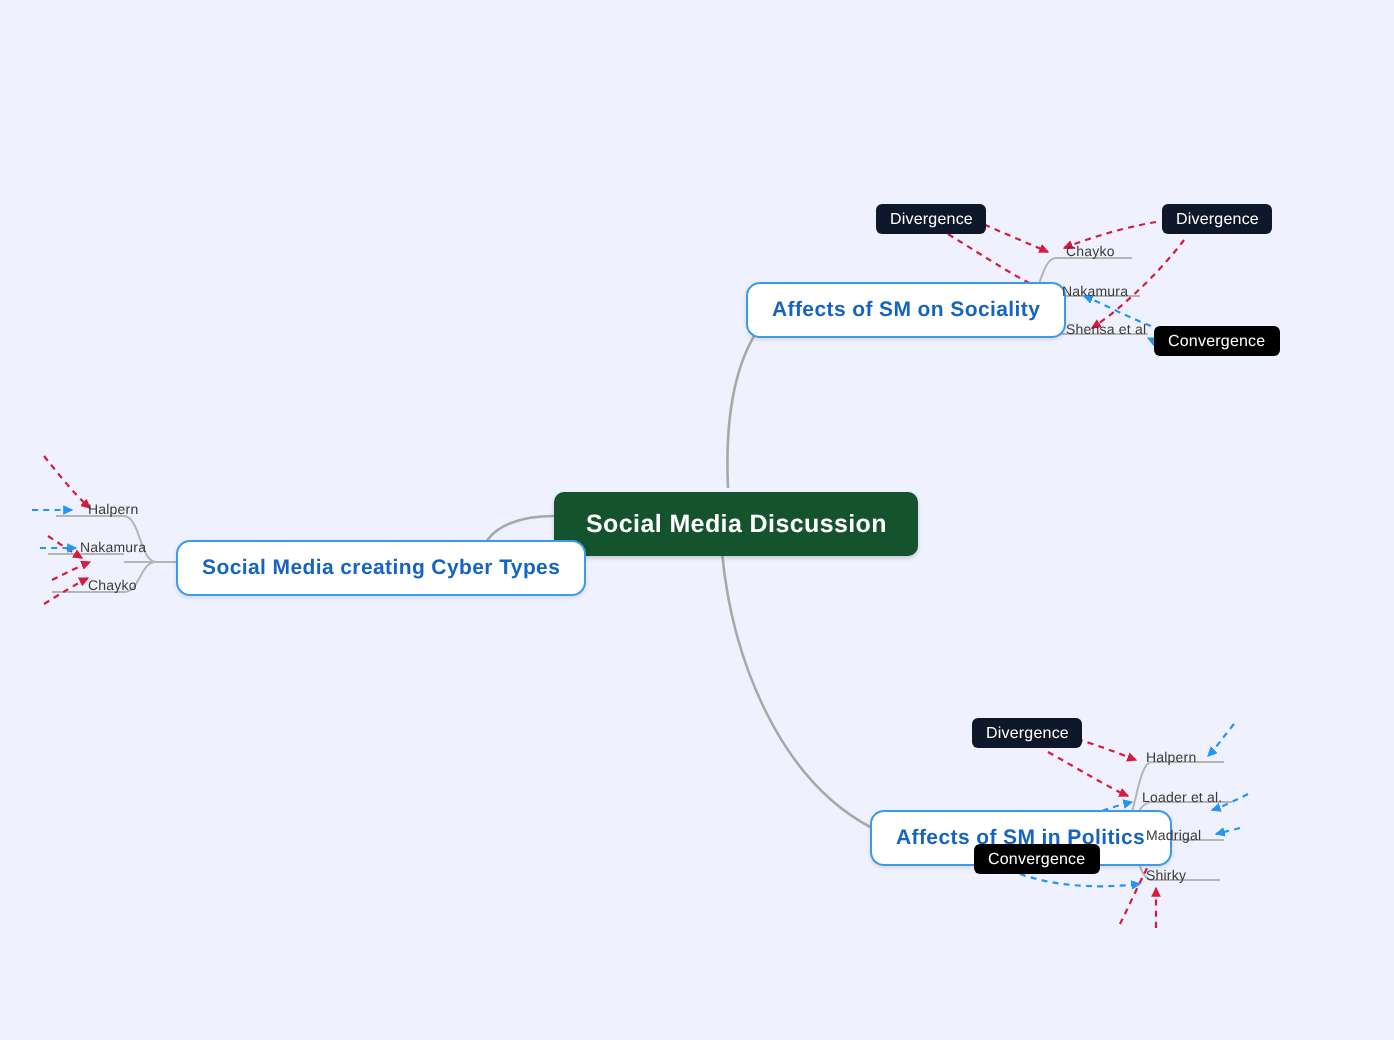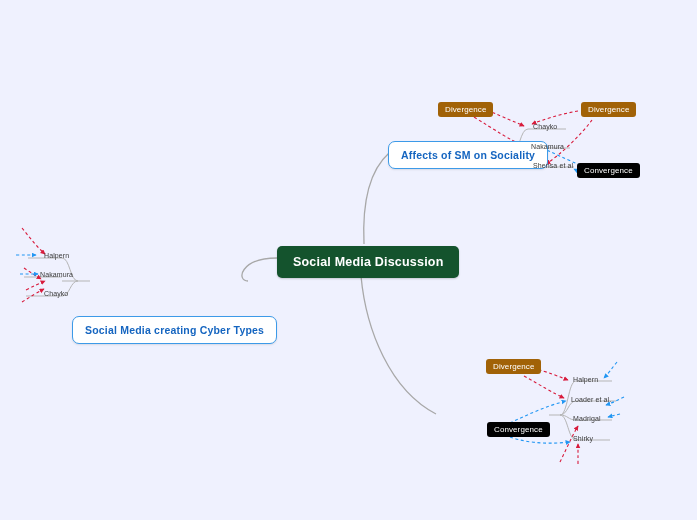--- a/index.html
+++ b/index.html
@@ -70,21 +70,21 @@
   .badge {
     position: absolute;
     box-sizing: border-box;
     font-size: 8px;
     letter-spacing: .1px;
     border-radius: 3px;
     padding: 3px 7px;
     white-space: nowrap;
     color: #ffffff;
   }
-  .badge-divergence { background: #a16207; }
+  .badge-divergence { background: #0f172a; }
   .badge-convergence { background: #000000; }
 </style>
 </head>
 <body>
 
 <div id="canvas">
 
   <svg class="svg-layer" viewBox="0 0 697 520" xmlns="http://www.w3.org/2000/svg">
 
     <g fill="none" stroke="#a8a8a8" stroke-width="1.3">
@@ -171,36 +171,37 @@
       <path d="M 624 397 C 618 400 612 403 606 405"></path>
       <path d="M 620 414 C 616 415 612 416 608 417"></path>
 
       <path d="M 16 255 C 24 255 30 255 36 255"></path>
       <path d="M 20 274 C 26 274 32 274 38 274"></path>
     </g>
   </svg>
 
   <div class="node root-node" style="left:277px; top:246px;">Social Media Discussion</div>
 
-  <div class="node topic-node" style="left:72px; top:270px;margin-top:46px;">Social Media creating Cyber Types</div>
+  <div class="node topic-node" style="left:88px; top:270px;">Social Media creating Cyber Types</div>
 
   <div class="node leaf-node" style="left:42px; top:251px;">Halpern</div>
   <div class="node leaf-node" style="left:38px; top:270px;">Nakamura</div>
   <div class="node leaf-node" style="left:42px; top:289px;">Chayko</div>
 
-  <div class="node topic-node" style="left:388px; top:141px;text-align:center;">Affects of SM on Sociality</div>
+  <div class="node topic-node" style="left:373px; top:141px;text-align:center;">Affects of SM on Sociality</div>
 
   <div class="node leaf-node" style="left:531px; top:122px;">Chayko</div>
   <div class="node leaf-node" style="left:529px; top:142px;">Nakamura</div>
   <div class="node leaf-node" style="left:531px; top:161px;">Shensa et al</div>
 
   <div class="badge badge-divergence" style="left:438px; top:102px;">Divergence</div>
   <div class="badge badge-divergence" style="left:581px; top:102px;">Divergence</div>
   <div class="badge badge-convergence" style="left:577px; top:163px;">Convergence</div>
 
+  <div class="node topic-node" style="left:435px; top:405px;">Affects of SM in Politics</div>
 
   <div class="node leaf-node" style="left:571px; top:375px;">Halpern</div>
   <div class="node leaf-node" style="left:569px; top:395px;">Loader et al.</div>
   <div class="node leaf-node" style="left:571px; top:414px;">Madrigal</div>
   <div class="node leaf-node" style="left:571px; top:434px;">Shirky</div>
 
   <div class="badge badge-divergence" style="left:486px; top:359px;">Divergence</div>
   <div class="badge badge-convergence" style="left:487px; top:422px;">Convergence</div>
 
 </div>

